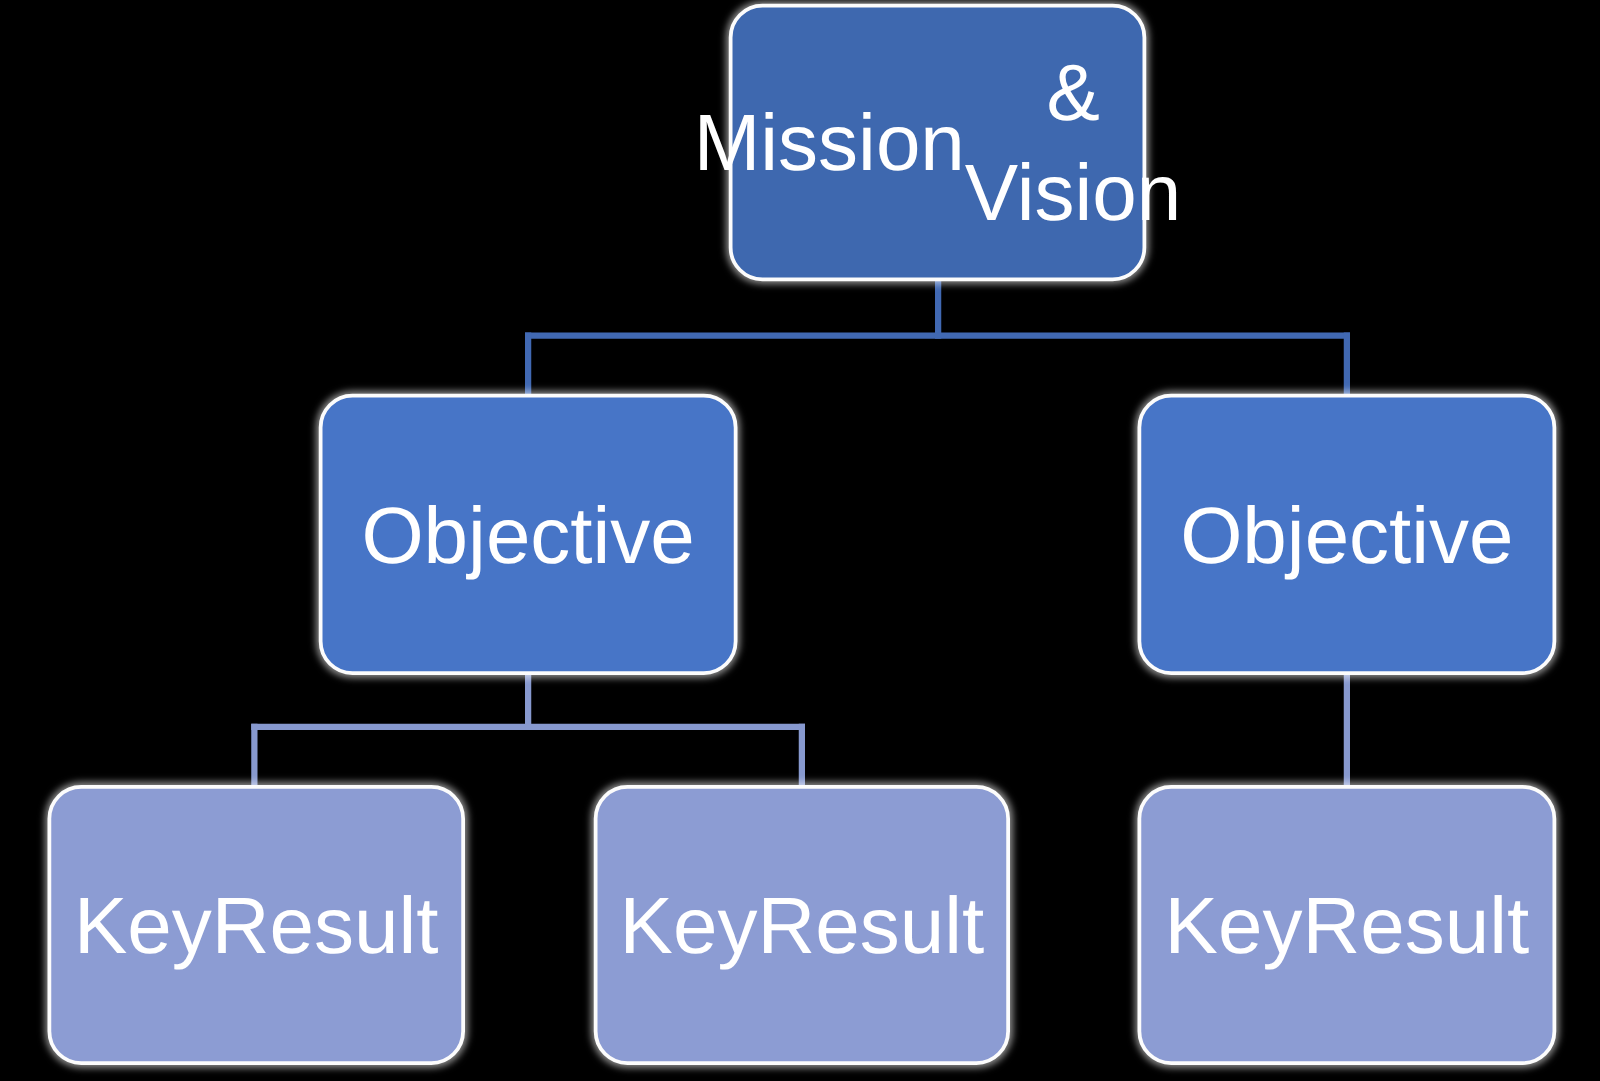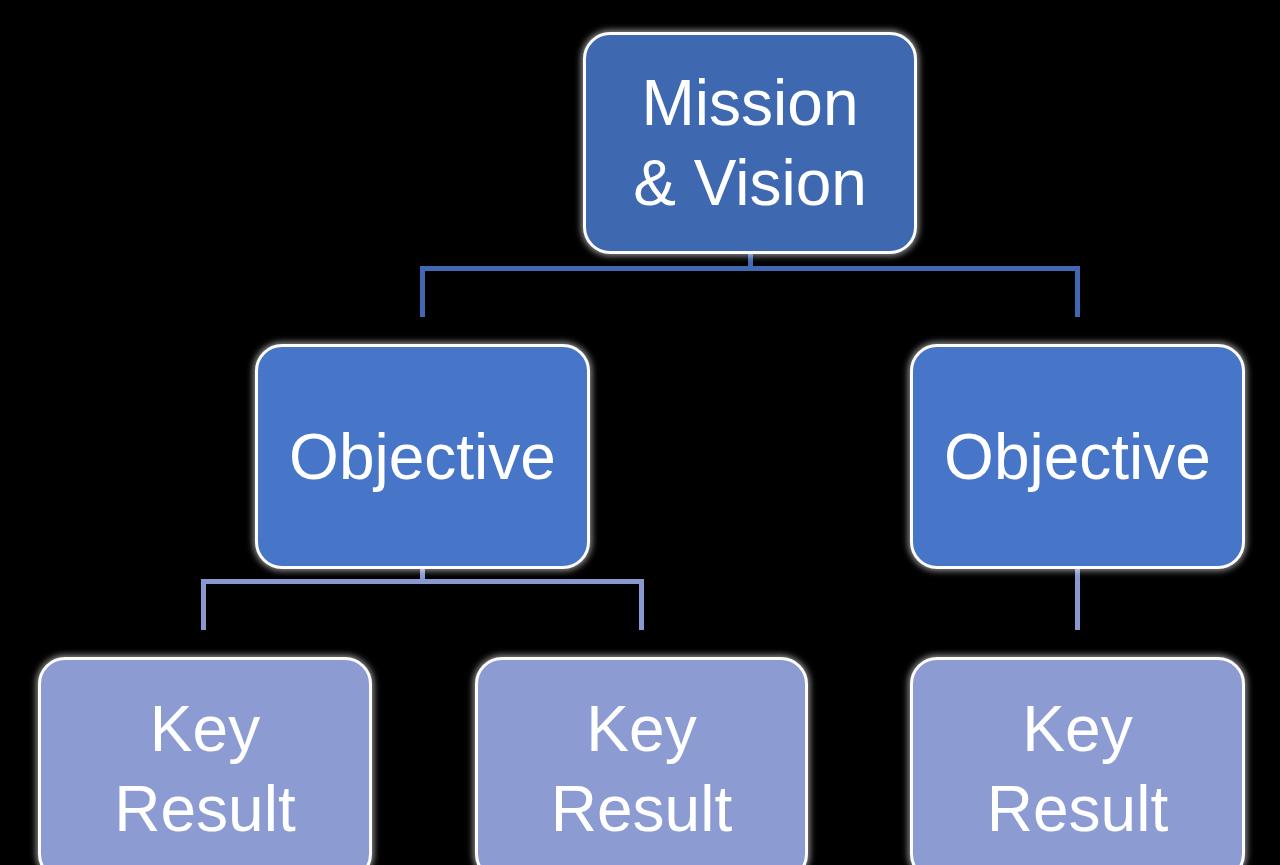--- a/index.html
+++ b/index.html
@@ -36,29 +36,28 @@
   .seg-l2-right  { left: 1075px; top: 537px; width: 5px;  height: 93px; }
 
   
   .node {
     position: absolute;
     box-sizing: border-box;
     border: 3px solid #fcfcfc;
     border-radius: 27px;
     box-shadow: 0 0 6px 2px rgba(255,255,255,0.55);
     display: flex;
-    flex-direction: column;
+    flex-direction: row;
     align-items: center;
     justify-content: center;
     text-align: center;
     color: #ffffff;
     font-size: 64px;
     line-height: 1.25;
     letter-spacing: 0;
-    margin-top: 29px;
   }
   .node-mission         { left: 583px; top: 3px;   width: 334px; height: 222px; }
   .node-objective-left  { left: 255px; top: 315px; width: 335px; height: 225px; }
   .node-objective-right { left: 910px; top: 315px; width: 335px; height: 225px; }
   .node-key-result-1    { left: 38px;  top: 628px; width: 334px; height: 224px; }
   .node-key-result-2    { left: 475px; top: 628px; width: 333px; height: 224px; }
   .node-key-result-3    { left: 910px; top: 628px; width: 335px; height: 224px; }
 
   .node .line {
     display: block;

